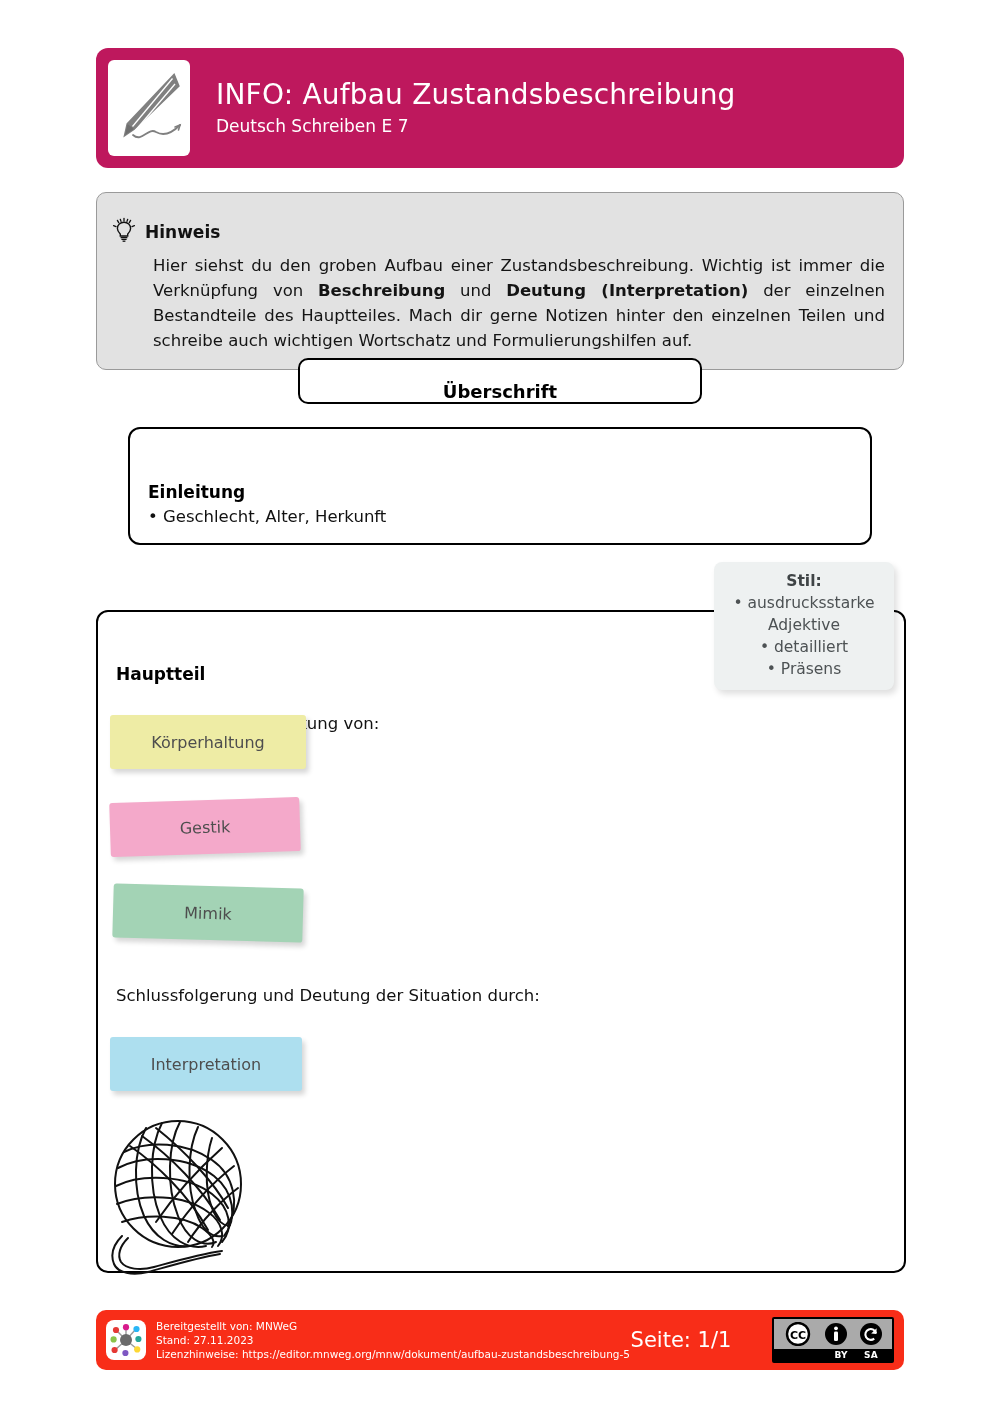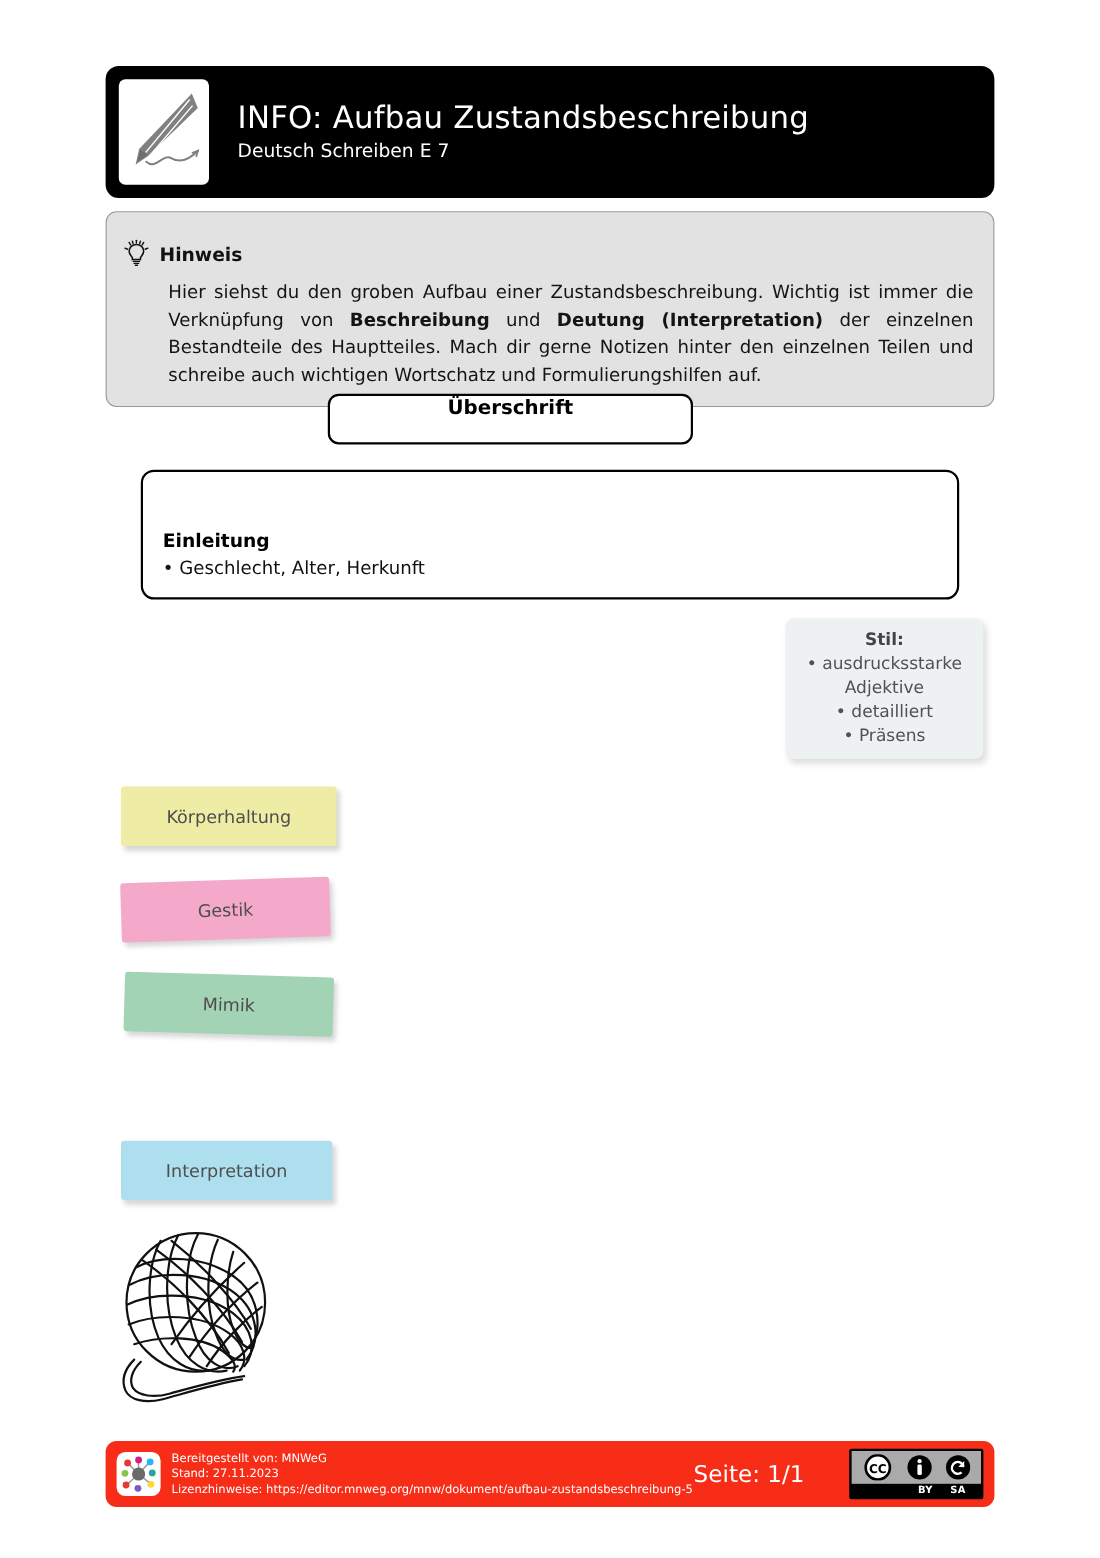--- a/index.html
+++ b/index.html
@@ -92,27 +92,27 @@
     text-align: justify;
     text-justify: inter-word;
   }
   .hint-body b { font-weight: bold; }
 
   
   .ueberschrift {
     position: absolute;
     left: 298px;
     top: 358px;
-    width: 332px;
+    width: 404px;
     height: 46px;
     border: 2.2px solid #000000;
     border-radius: 10px;
     background: #ffffff;
     display: flex;
-    align-items: flex-start;
+    align-items: flex-end;
     justify-content: center;
     box-sizing: border-box;
   }
   .ueberschrift span {
     font-size: 18px;
     font-weight: bold;
     color: #000000;
   }
 
   .einleitung {
@@ -294,21 +294,21 @@
     font-size: 9px;
     font-weight: bold;
     letter-spacing: 0.3px;
   }
 </style>
 </head>
 <body>
 
 <div class="page">
 
-  <div class="header" style="background: #000000; margin-top: 12px;">
+  <div class="header" style="background: #be185d;">
     <div class="header-icon">
       <svg width="74" height="86" viewBox="0 0 74 86" aria-hidden="true">
         <g fill="none" stroke="#808080" stroke-width="2.2">
           <path d="M62 10 L66.5 21 L22 64 L13 70 L15.5 59 Z" fill="#808080" stroke="#808080"></path>
         </g>
         <g stroke="#ffffff" stroke-width="1.3">
           <path d="M60.5 13.5 L20.5 61.5"></path>
           <path d="M63 19 L23 66"></path>
         </g>
         <path d="M13 70 L15.5 59 L22 64 Z" fill="#6e6e6e"></path>
@@ -352,20 +352,25 @@
     <span>Überschrift</span>
   </div>
 
   <div class="einleitung">
     <div class="box-head">Einleitung</div>
     <div class="bullets">
       <div>• Geschlecht, Alter, Herkunft</div>
     </div>
   </div>
 
+  <div class="hauptteil">
+    <div class="box-head">Hauptteil</div>
+    <div class="ht-line ht-label1">Beschreibung und Wirkung von:</div>
+    <div class="ht-line" style="margin-top:253px;">Schlussfolgerung und Deutung der Situation durch:</div>
+  </div>
 
   <div class="note note-koerper" style="background: rgb(238, 236, 165);">
     <span>Körperhaltung</span>
   </div>
   <div class="note note-gestik" style="background: rgb(244, 169, 202);">
     <span>Gestik</span>
   </div>
   <div class="note note-mimik" style="background: rgb(163, 211, 181);">
     <span>Mimik</span>
   </div>

